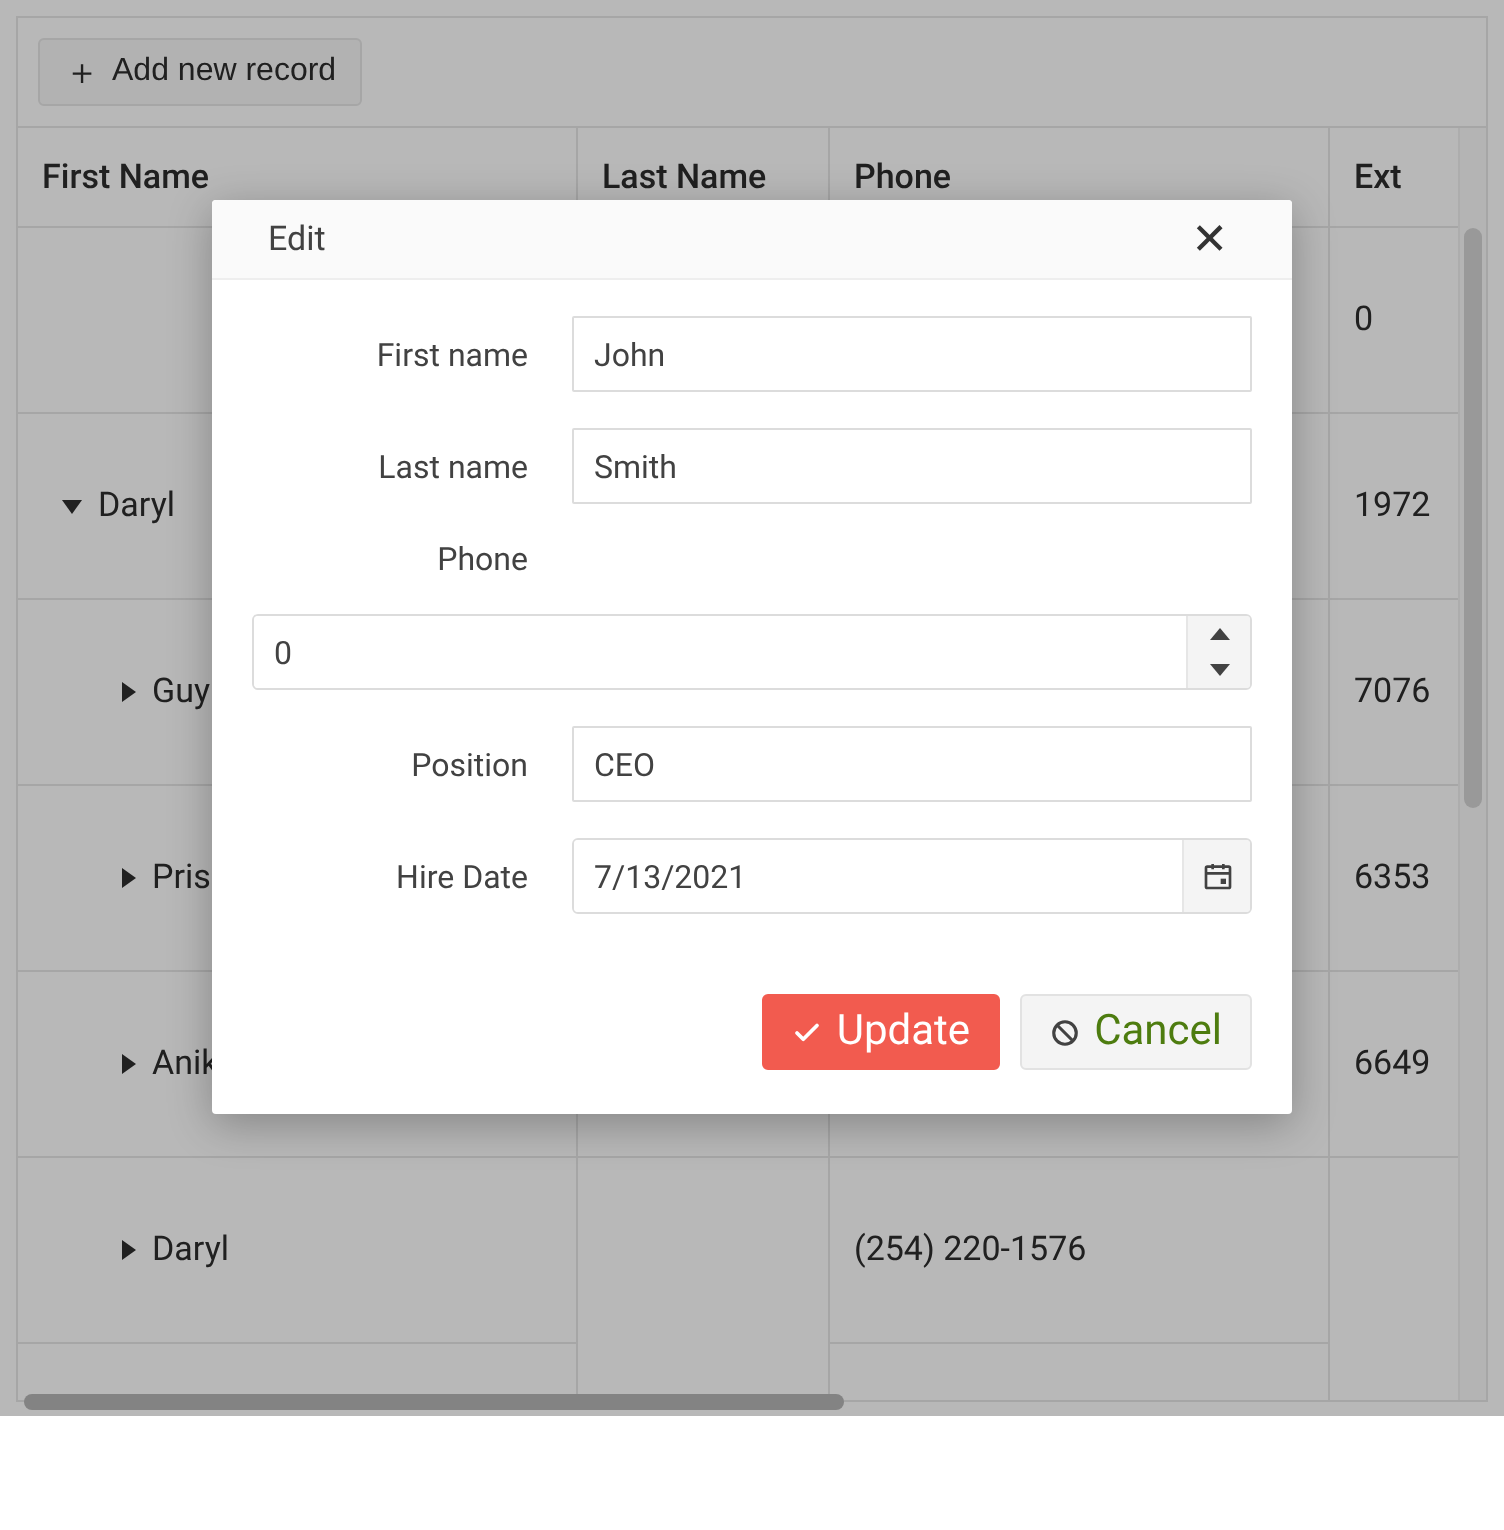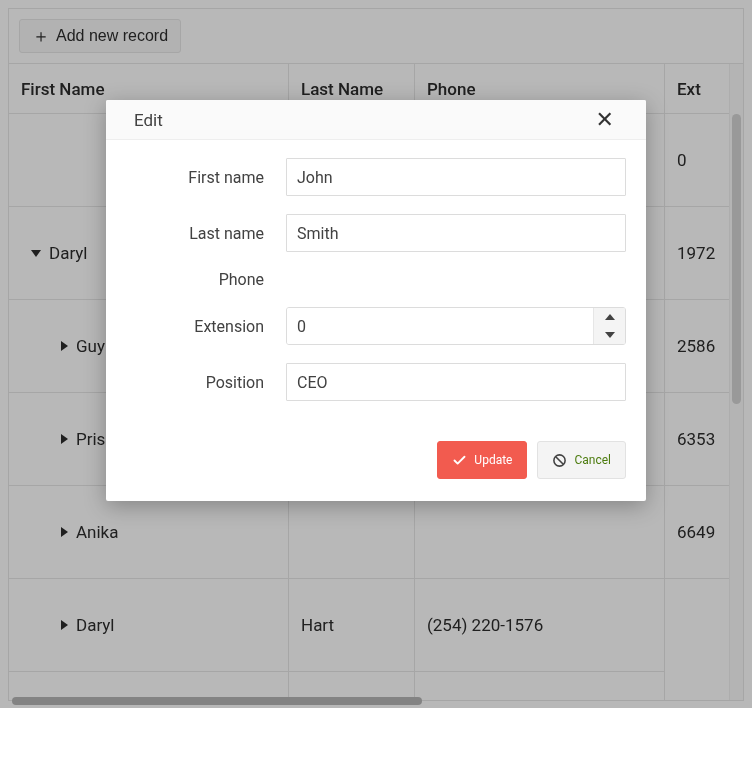--- a/index.html
+++ b/index.html
@@ -294,21 +294,21 @@
       gap: 10px;
       padding: 14px 20px 22px 20px;
     }
     .btn {
       display: inline-flex;
       align-items: center;
       gap: 7px;
       height: 38px;
       padding: 0 14px;
       border-radius: 3px;
-      font-size: 12px;
+      font-size: 21px;
       cursor: pointer;
       border: 1px solid transparent;
       font-family: inherit;
     }
     .btn-primary {
       background: #f25b4f;
       color: #fff;
       border-color: #f25b4f;
     }
     .btn-secondary {
@@ -366,38 +366,37 @@
           </div>
         </div>
 
         <div class="col col-ln">
           <div class="hdr">Last Name</div>
           <div class="cell"></div>
           <div class="cell"></div>
           <div class="cell"></div>
           <div class="cell"></div>
           <div class="cell"></div>
-          <div class="cell">Hart</div>
         </div>
 
         <div class="col col-ph">
           <div class="hdr">Phone</div>
           <div class="cell"></div>
           <div class="cell"></div>
           <div class="cell"></div>
           <div class="cell"></div>
           <div class="cell"></div>
           <div class="cell">(254) 220-1576</div>
         </div>
 
         <div class="col col-ext">
           <div class="hdr">Ext</div>
           <div class="cell">0</div>
           <div class="cell">1972</div>
-          <div class="cell">2586</div>
+          <div class="cell">7076</div>
           <div class="cell">6353</div>
           <div class="cell">6649</div>
         </div>
       </div>
 
       <div class="vscroll">
         <div class="thumb"></div>
       </div>
     </div>
   </div>
@@ -433,21 +432,20 @@
       <div class="form-control-wrap">
         <input class="input" type="text" value="Smith" style="">
       </div>
     </div>
 
     <div class="form-row">
       <label class="form-label">Phone</label>
     </div>
 
     <div class="form-row">
-      <label class="form-label">Extension</label>
       <div class="form-control-wrap">
         <div class="numeric-wrap">
           <input class="num-input" type="text" value="0" style="">
           <div class="spinners">
             <button>
                 <span class="arrow-up"></span>
               </button>
             <button>
                 <span class="arrow-down"></span>
               </button>
@@ -456,20 +454,37 @@
       </div>
     </div>
 
     <div class="form-row">
       <label class="form-label">Position</label>
       <div class="form-control-wrap">
         <input class="input" type="text" value="CEO" style="">
       </div>
     </div>
 
+    <div class="form-row">
+      <label class="form-label">Hire Date</label>
+      <div class="form-control-wrap">
+        <div class="date-wrap">
+          <input class="date-input" type="text" value="7/13/2021" style="">
+          <button class="cal-btn">
+            <svg class="cal-icon" viewBox="0 0 24 24" fill="none" stroke="#424242" stroke-width="2">
+              <rect x="3" y="5" width="18" height="16" rx="1"></rect>
+              <line x1="3" y1="10" x2="21" y2="10"></line>
+              <line x1="8" y1="3" x2="8" y2="7"></line>
+              <line x1="16" y1="3" x2="16" y2="7"></line>
+              <rect x="14" y="14" width="4" height="4" fill="#424242" stroke="none"></rect>
+            </svg>
+          </button>
+        </div>
+      </div>
+    </div>
 
   </div>
 
   <div class="modal-footer">
     <button class="btn btn-primary">
       <svg class="check-icon" viewBox="0 0 24 24" fill="none" stroke="#fff" stroke-width="3" stroke-linecap="round" stroke-linejoin="round">
         <polyline points="4 12 9 17 20 6"></polyline>
       </svg>
       <span>Update</span>
     </button>

